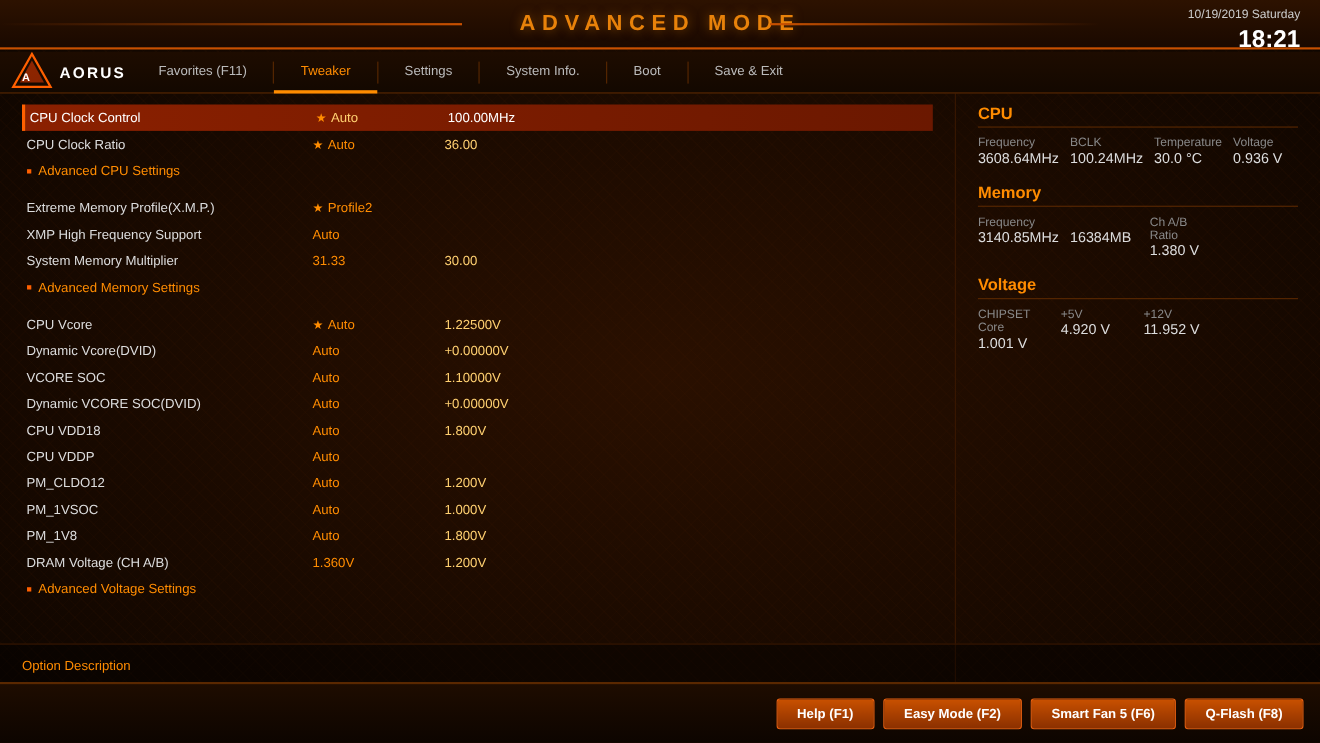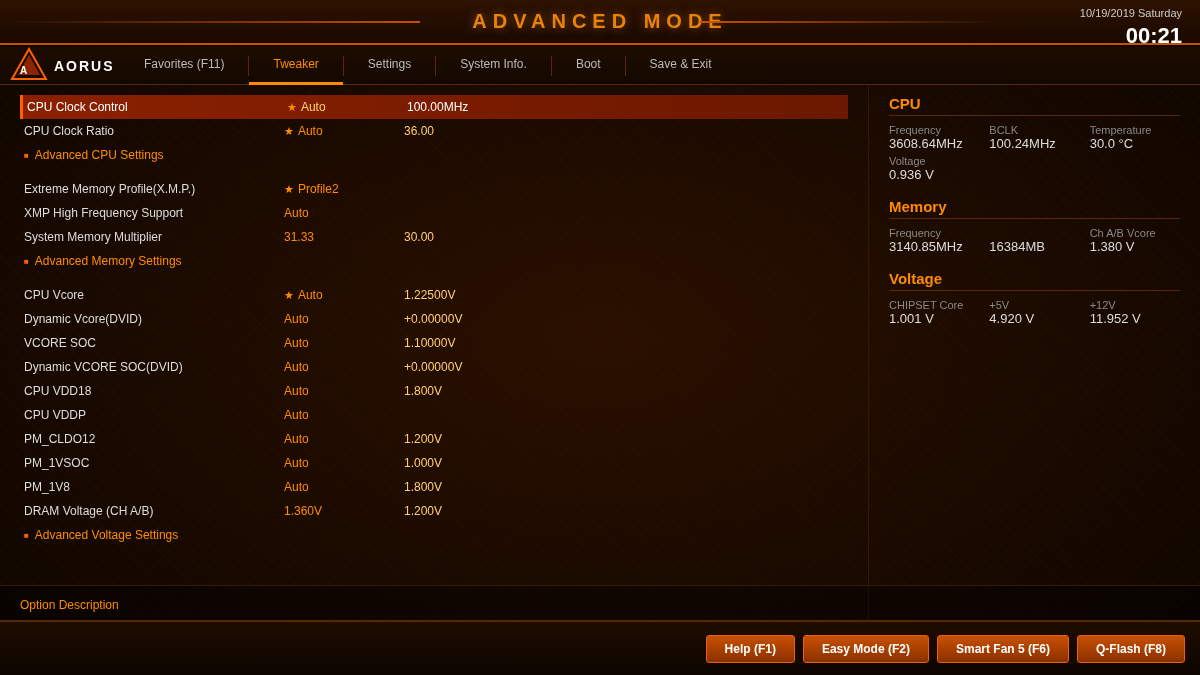--- a/index.html
+++ b/index.html
@@ -211,21 +211,21 @@
     .info-section-title {
       color: #ff8c00;
       font-size: 15px;
       font-weight: 700;
       margin-bottom: 8px;
       border-bottom: 1px solid #5a2800;
       padding-bottom: 3px;
     }
     .info-grid {
       display: grid;
-      grid-template-columns: 1fr 1fr 1fr;
+      grid-template-columns: 1fr 1fr 1fr 1fr;
       gap: 4px 10px;
     }
     .info-label {
       color: #888;
       font-size: 11px;
     }
     .info-value {
       color: #ddd;
       font-size: 13px;
       font-weight: 400;
@@ -305,21 +305,21 @@
 <div class="bg-texture"></div>
 
 <div class="top-banner">
   <div class="banner-line-left"></div>
   <span class="top-title">ADVANCED MODE</span>
   <div class="banner-line-right"></div>
   <div class="top-datetime">
     <span>
       <span>10/19/2019</span> <span>Saturday</span>
     </span>
-    <span class="time">00:21</span>
+    <span class="time">18:21</span>
   </div>
 </div>
 
 <div class="nav-bar">
   <div class="logo-area">
     <svg class="logo-icon" viewBox="0 0 38 38">
       <polygon points="19,2 36,32 2,32" fill="none" stroke="#ff6000" stroke-width="2"></polygon>
       <polygon points="19,8 30,28 8,28" fill="#ff4000" opacity="0.5"></polygon>
       <text x="10" y="27" font-size="10" fill="#fff" font-weight="bold">A</text>
     </svg>
@@ -500,21 +500,21 @@
       <div class="info-grid">
         <div class="info-item">
           <div class="info-label">Frequency</div>
           <div class="info-value">3140.85MHz</div>
         </div>
         <div class="info-item">
           <div class="info-label">&nbsp;</div>
           <div class="info-value">16384MB</div>
         </div>
         <div class="info-item">
-          <div class="info-label">Ch A/B Vcore</div>
+          <div class="info-label">Ch A/B Ratio</div>
           <div class="info-value">1.380 V</div>
         </div>
       </div>
     </div>
 
     <div class="info-section">
       <div class="info-section-title">Voltage</div>
       <div class="info-grid">
         <div class="info-item">
           <div class="info-label">CHIPSET Core</div>

